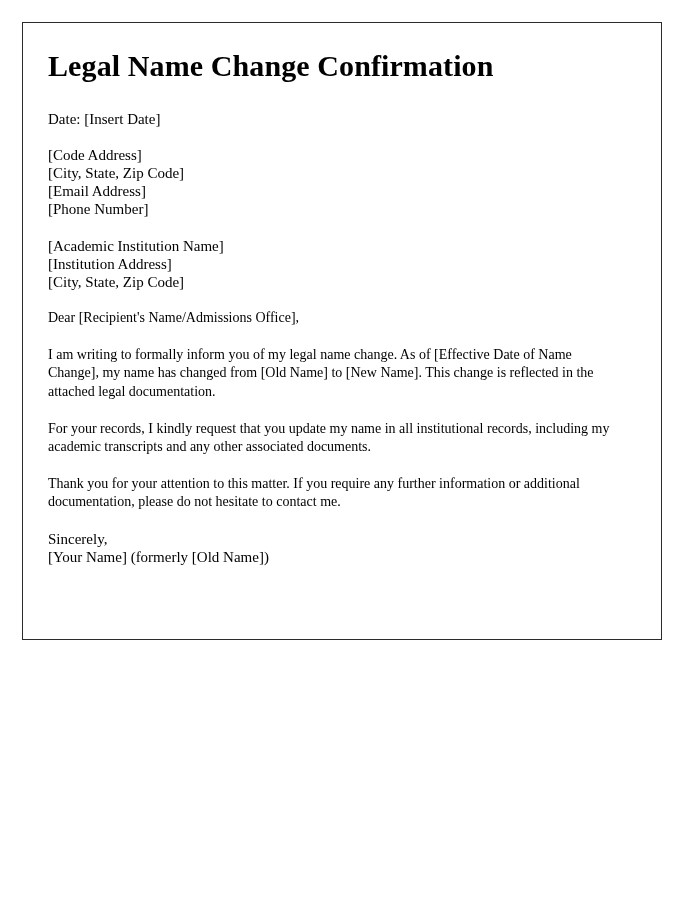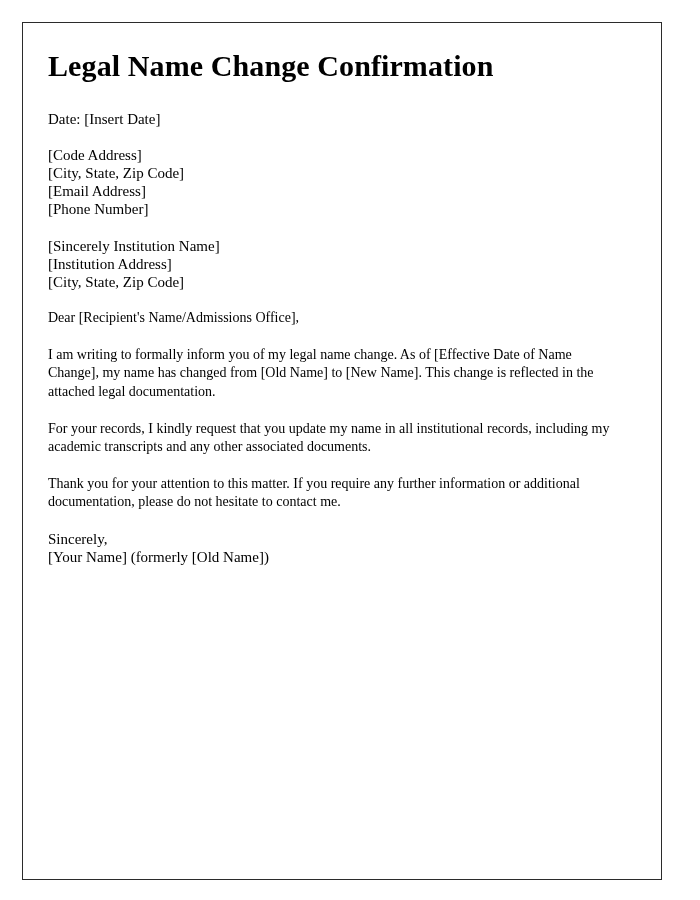--- a/index.html
+++ b/index.html
@@ -13,21 +13,21 @@
     font-family: "Liberation Serif", "DejaVu Serif", serif;
     color: #000000;
     overflow: hidden;
   }
 
   .page-sheet {
     position: absolute;
     left: 22px;
     top: 22px;
     width: 640px;
-    height: 858px;
+    height: 618px;
     box-sizing: border-box;
     border: 1.5px solid #2b2b2b;
     background: #ffffff;
   }
 
   .doc-body {
     position: absolute;
     left: 25px;
     top: 26px;
     width: 570px;
@@ -75,21 +75,21 @@
     <p class="block">Date: [Insert Date]</p>
 
     <p class="block">
       <span class="line">[Code Address]</span>
       <span class="line">[City, State, Zip Code]</span>
       <span class="line">[Email Address]</span>
       <span class="line">[Phone Number]</span>
     </p>
 
     <p class="block">
-      <span class="line">[Sincerely Institution Name]</span>
+      <span class="line">[Academic Institution Name]</span>
       <span class="line">[Institution Address]</span>
       <span class="line">[City, State, Zip Code]</span>
     </p>
 
     <p class="para">Dear [Recipient's Name/Admissions Office],</p>
 
     <p class="para">I am writing to formally inform you of my legal name change. As of [Effective Date of Name Change], my name has changed from [Old Name] to [New Name]. This change is reflected in the attached legal documentation.</p>
 
     <p class="para">For your records, I kindly request that you update my name in all institutional records, including my academic transcripts and any other associated documents.</p>
 

